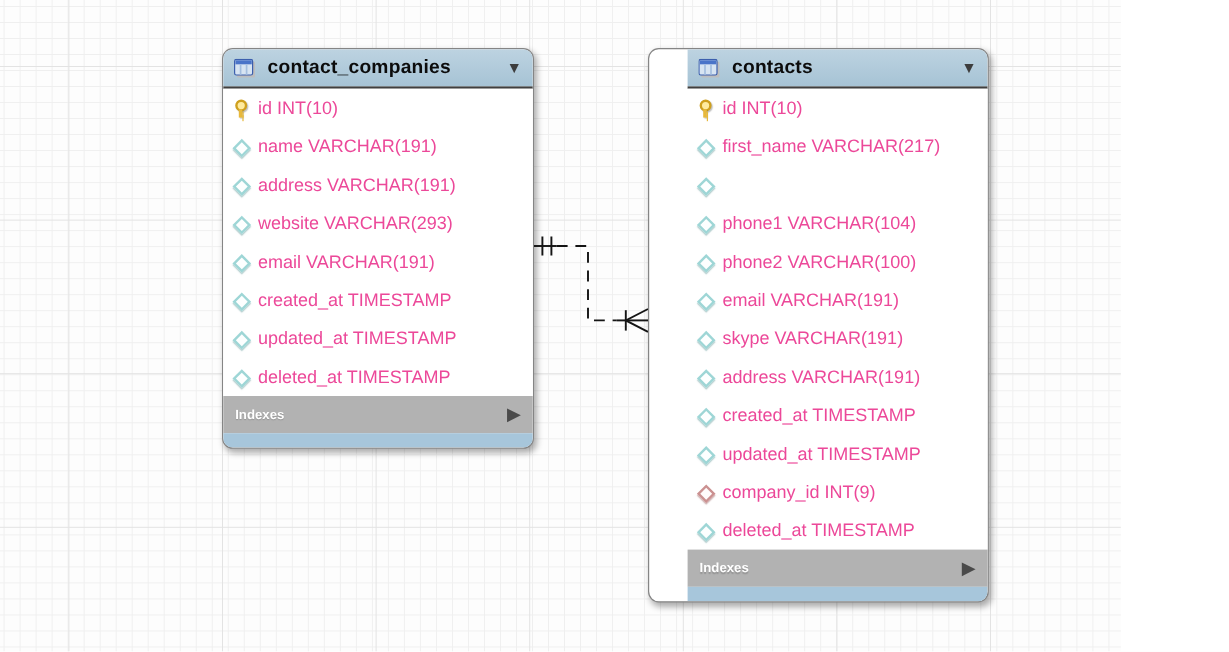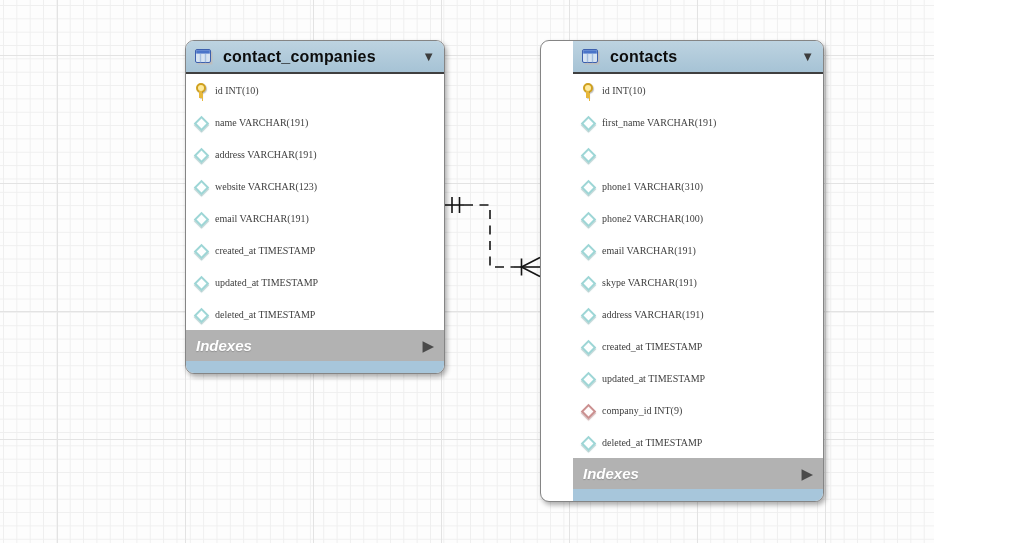--- a/index.html
+++ b/index.html
@@ -44,21 +44,21 @@
     flex:1 1 auto; font-size:16px; font-weight:bold; color:#0c0c0c;
     white-space:nowrap; overflow:hidden; letter-spacing:0.2px;
   }
   .tri-down { flex:0 0 auto; font-size:13px; color:#3d3d3d; line-height:1; cursor:default; }
 
   .tbl-body { background:#ffffff; padding:0; }
   .tbl-row {
     height:32px; display:flex; align-items:center;
     padding:0 6px 0 8px; gap:7px; background:#fff;
   }
-  .col-label { font-size:10px; color:#404040; white-space:nowrap;font-family:Liberation Serif, serif; }
+  .col-label { font-size:15px; color:#ec4899; white-space:nowrap; }
 
   .col-icon { width:14px; height:17px; position:relative; flex:0 0 auto; }
   
   .col-icon[data-name="primary-key-icon"]::before {
     content:''; position:absolute; left:2px; top:1px; width:6px; height:6px;
     border:2px solid #cfa01e; border-radius:50%; background:#ffeb9e;
     box-shadow:1px 1px 1px rgba(0,0,0,0.25);
   }
   .col-icon[data-name="primary-key-icon"]::after {
     content:''; position:absolute; left:5px; top:9px; width:3px; height:7px;
@@ -76,23 +76,22 @@
     content:''; position:absolute; left:2px; top:4px; width:7px; height:7px;
     transform:rotate(45deg); background:#fffbfb; border:2px solid #cb9191;
     box-shadow:1px 1px 1px rgba(160,110,110,0.55);
   }
 
   .tbl-indexes {
     height:31px; background:#b2b2b2;
     display:flex; align-items:center; padding:0 10px;
   }
   .idx-label {
-    color:#ffffff; font-weight:bold; font-size:15px;
+    color:#ffffff; font-weight:bold; font-size:11px;
     text-shadow:0 1px 1px rgba(0,0,0,0.18);
-    font-style:italic;
   }
   .tri-right { margin-left:auto; font-size:15px; color:#4a4a4a; line-height:1; cursor:default; }
 
   .tbl-footer { height:12px; background:#a7c6db; }
 </style>
 </head>
 <body>
 
 <div class="canvas" data-name="eer-diagram-canvas">
 
@@ -131,21 +130,21 @@
           <span class="col-label" data-name="column-label">name VARCHAR(191)</span>
         </div>
 
         <div class="tbl-row" data-name="column-row">
           <span class="col-icon" data-name="column-icon"></span>
           <span class="col-label" data-name="column-label">address VARCHAR(191)</span>
         </div>
 
         <div class="tbl-row" data-name="column-row">
           <span class="col-icon" data-name="column-icon"></span>
-          <span class="col-label" data-name="column-label">website VARCHAR(123)</span>
+          <span class="col-label" data-name="column-label">website VARCHAR(293)</span>
         </div>
 
         <div class="tbl-row" data-name="column-row">
           <span class="col-icon" data-name="column-icon"></span>
           <span class="col-label" data-name="column-label">email VARCHAR(191)</span>
         </div>
 
         <div class="tbl-row" data-name="column-row">
           <span class="col-icon" data-name="column-icon"></span>
           <span class="col-label" data-name="column-label">created_at TIMESTAMP</span>
@@ -184,30 +183,30 @@
     </div>
     <div class="tbl-body" data-name="column-list">
 
         <div class="tbl-row" data-name="column-row">
           <span class="col-icon" data-name="primary-key-icon"></span>
           <span class="col-label" data-name="column-label">id INT(10)</span>
         </div>
 
         <div class="tbl-row" data-name="column-row">
           <span class="col-icon" data-name="column-icon"></span>
-          <span class="col-label" data-name="column-label">first_name VARCHAR(191)</span>
-        </div>
-
-        <div class="tbl-row" data-name="column-row">
-          <span class="col-icon" data-name="column-icon"></span>
-        </div>
-
-        <div class="tbl-row" data-name="column-row">
-          <span class="col-icon" data-name="column-icon"></span>
-          <span class="col-label" data-name="column-label">phone1 VARCHAR(310)</span>
+          <span class="col-label" data-name="column-label">first_name VARCHAR(217)</span>
+        </div>
+
+        <div class="tbl-row" data-name="column-row">
+          <span class="col-icon" data-name="column-icon"></span>
+        </div>
+
+        <div class="tbl-row" data-name="column-row">
+          <span class="col-icon" data-name="column-icon"></span>
+          <span class="col-label" data-name="column-label">phone1 VARCHAR(104)</span>
         </div>
 
         <div class="tbl-row" data-name="column-row">
           <span class="col-icon" data-name="column-icon"></span>
           <span class="col-label" data-name="column-label">phone2 VARCHAR(100)</span>
         </div>
 
         <div class="tbl-row" data-name="column-row">
           <span class="col-icon" data-name="column-icon"></span>
           <span class="col-label" data-name="column-label">email VARCHAR(191)</span>

